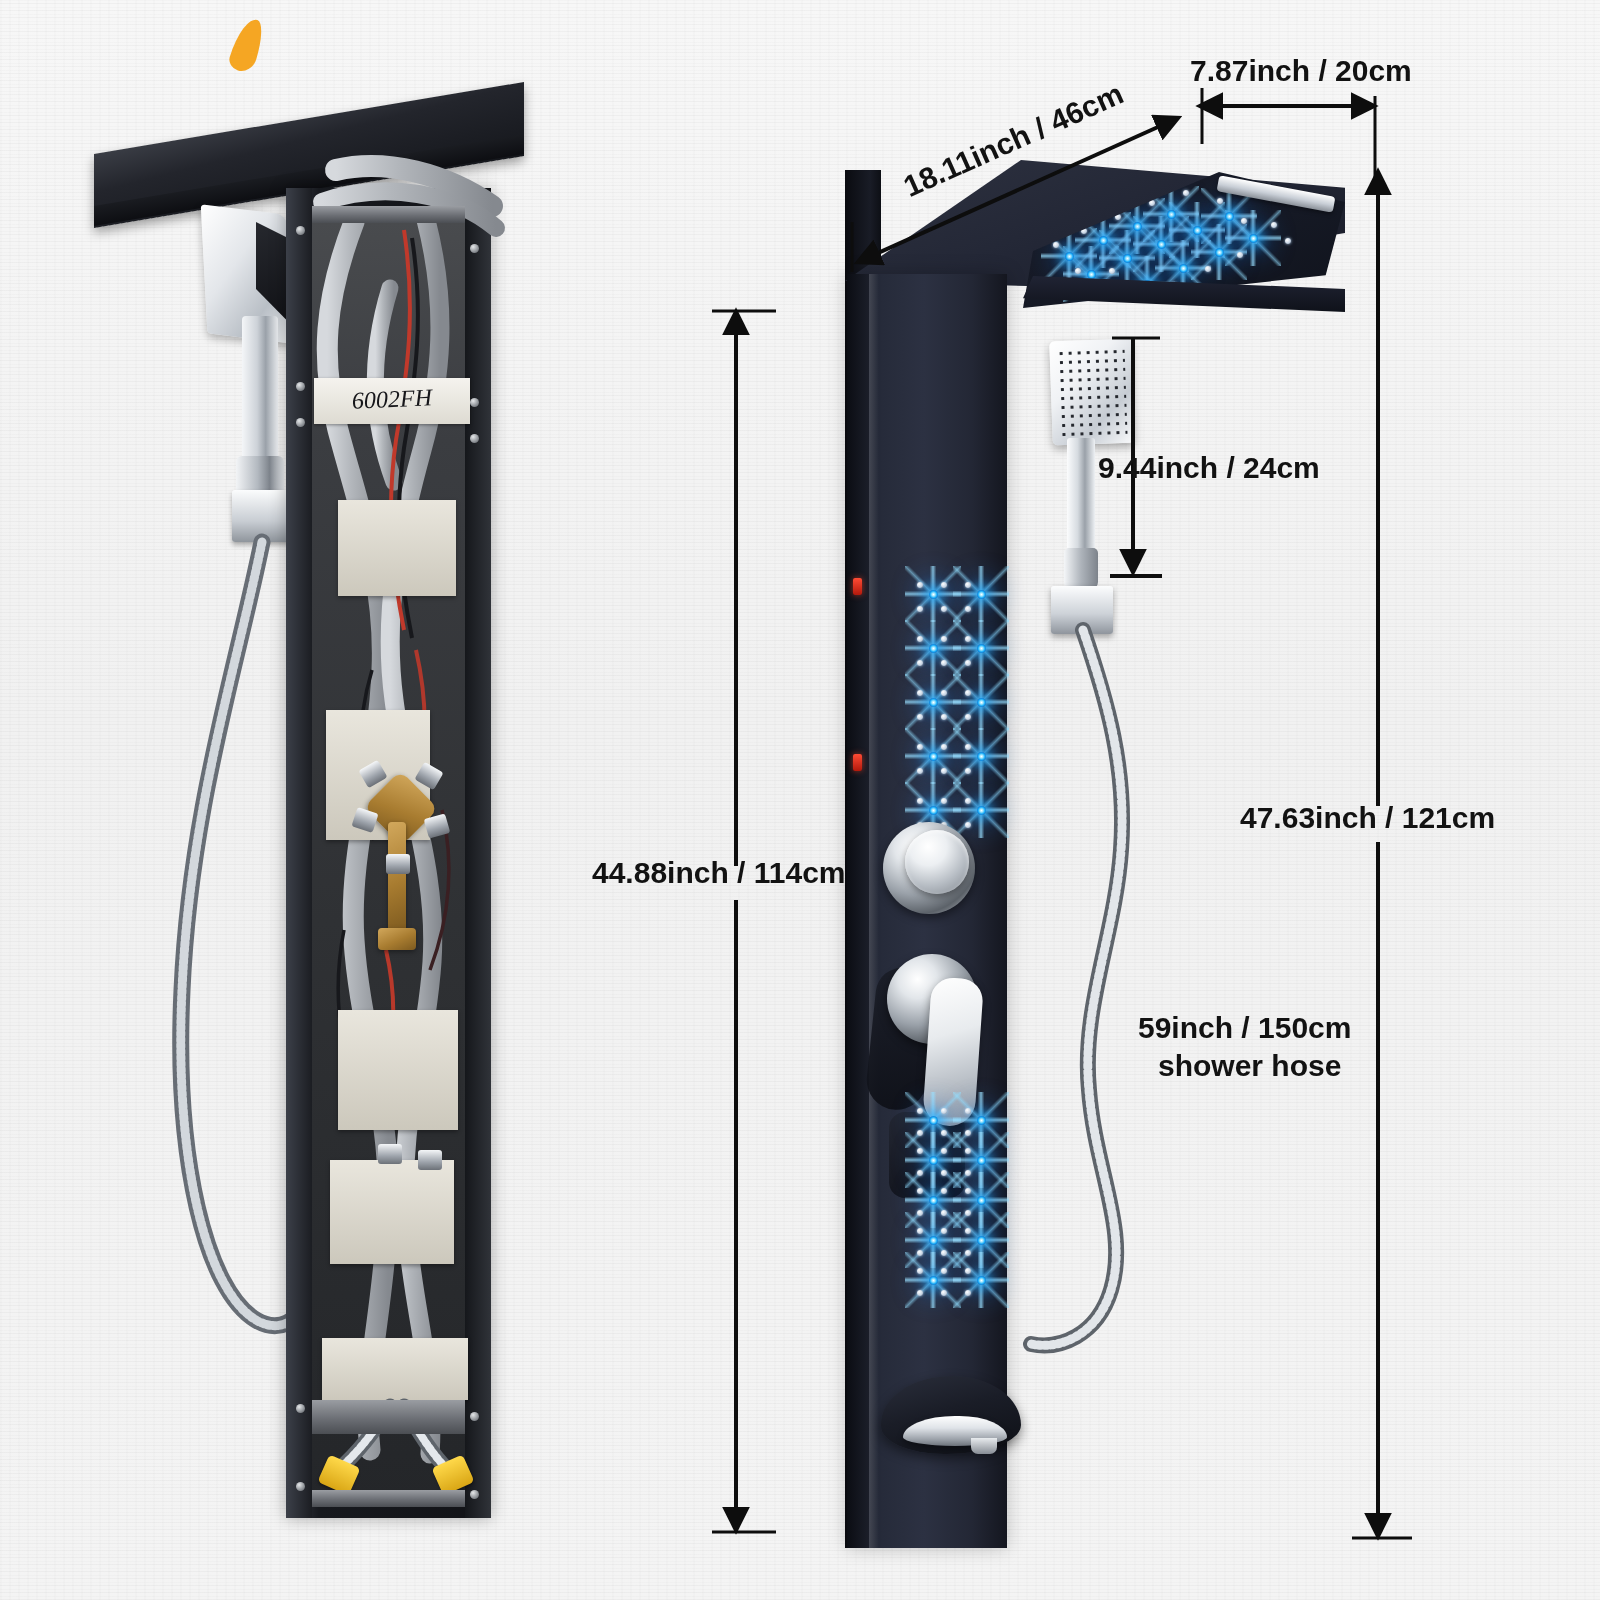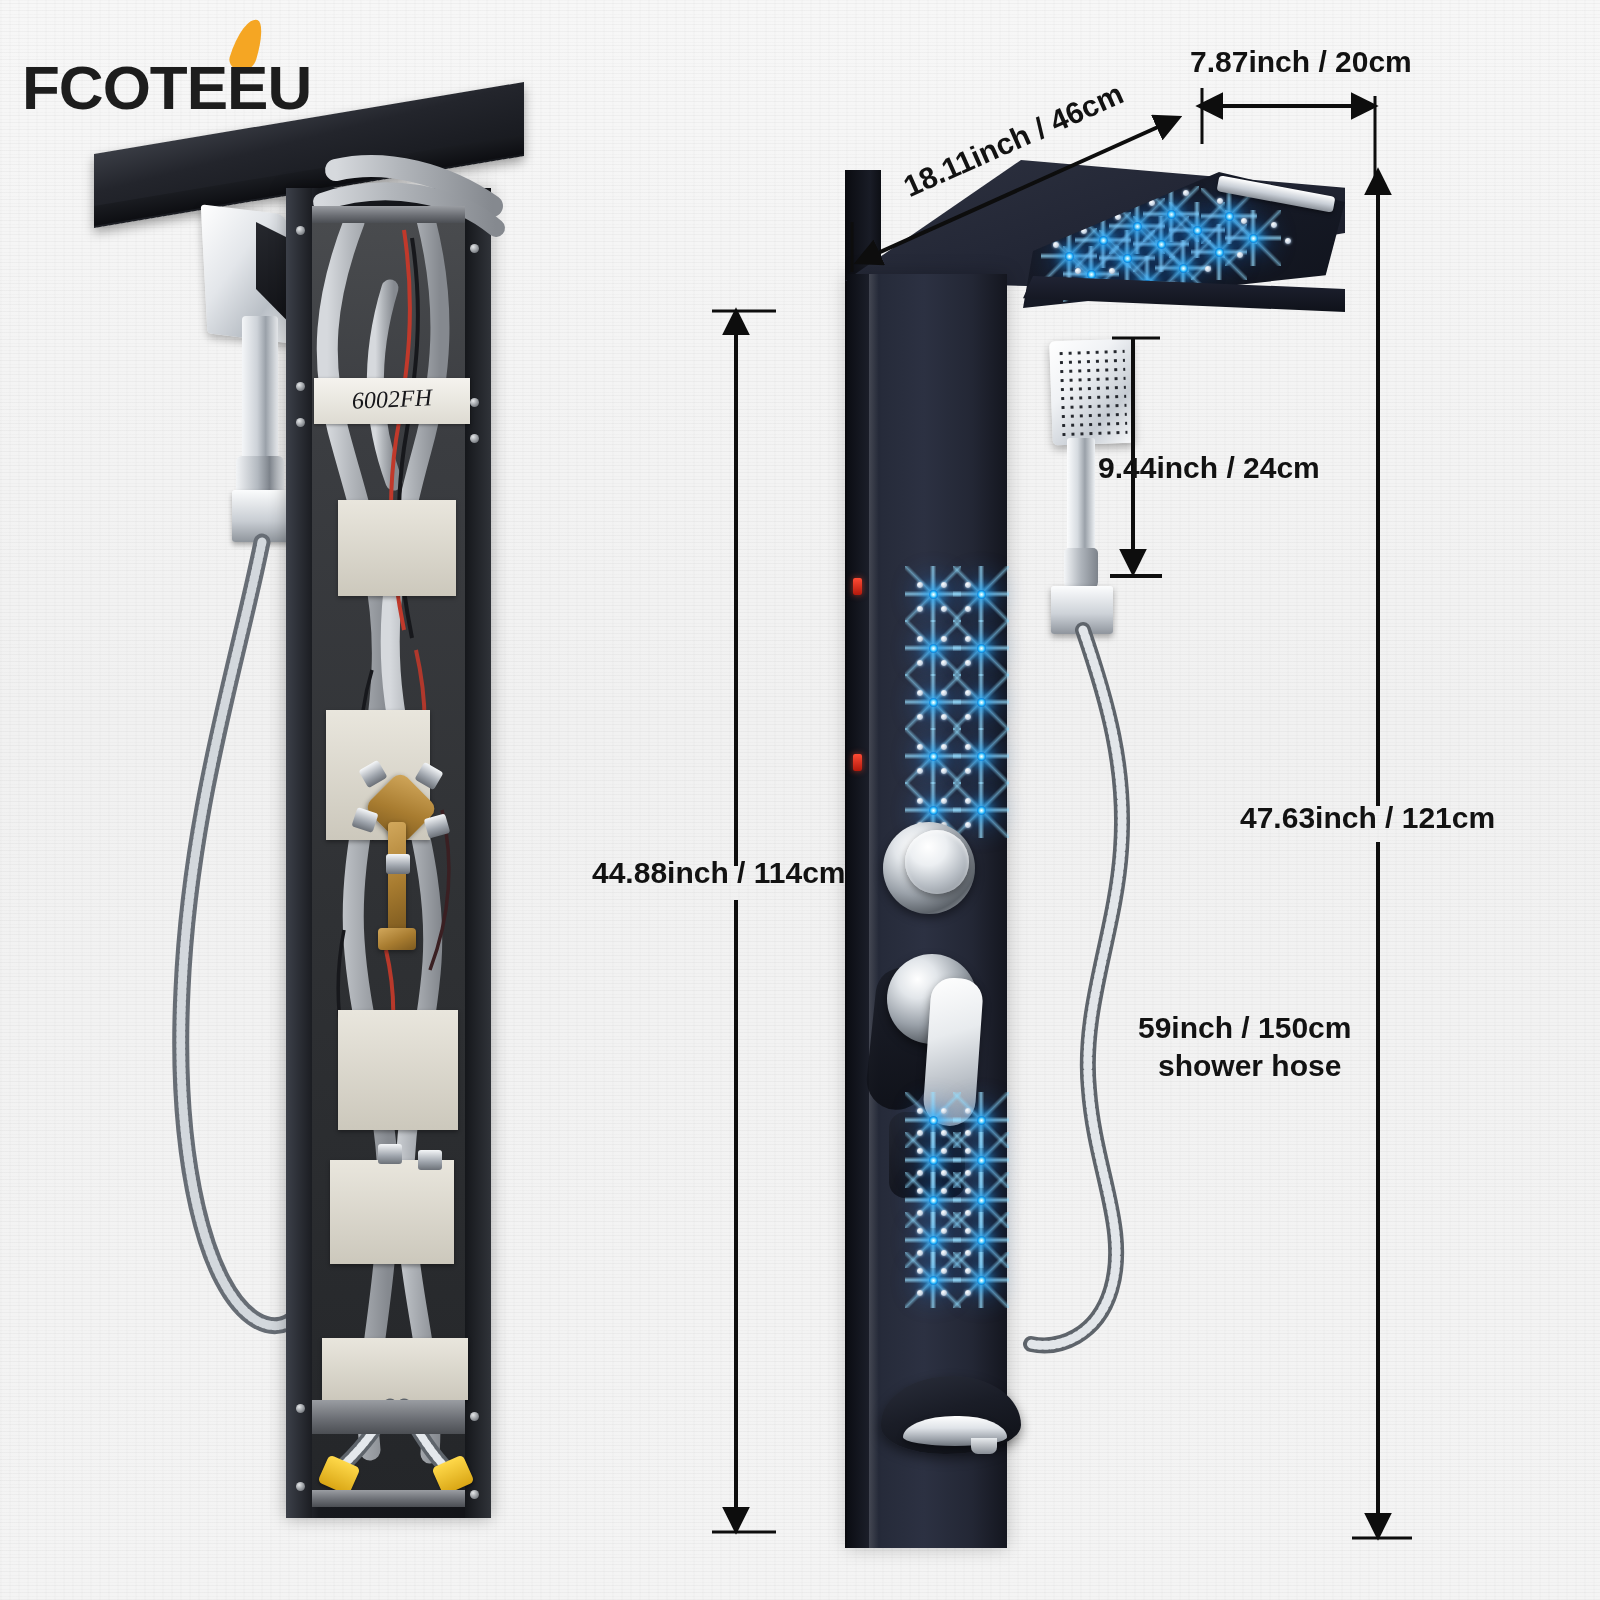--- a/index.html
+++ b/index.html
@@ -253,21 +253,20 @@
     background:linear-gradient(160deg,#232733,#0f1119);border-radius:16px;
   }
 </style>
 </head>
 <body>
 
 <div id="stage">
 
   <div id="logo">
     <div class="leaf"></div>
-    <div class="word">FCOTEEU</div>
   </div>
 
   <div id="left-unit">
 
     <div class="l-canopy"></div>
     <div class="l-canopy-front"></div>
 
     <div class="l-handheld-head"></div>
     <div class="l-handheld-wedge"></div>
     <div class="l-handheld-stick"></div>
@@ -577,21 +576,21 @@
 
     <g>
       <line x1="1378" y1="172" x2="1378" y2="806" stroke="#0d0d0d" stroke-width="4" marker-start="url(#ah)"></line>
       <line x1="1378" y1="842" x2="1378" y2="1536" stroke="#0d0d0d" stroke-width="4" marker-end="url(#ah)"></line>
       <line x1="1352" y1="1538" x2="1412" y2="1538" stroke="#0d0d0d" stroke-width="3"></line>
     </g>
   </svg>
 
   <div class="dim dim-30" style="left:898px;top:172px;transform:rotate(-24deg);transform-origin:left top;">18.11inch / 46cm</div>
 
-  <div class="dim dim-30" style="left:1190px;top:44px;">7.87inch / 20cm</div>
+  <div class="dim dim-30" style="left:1190px;top:53px;">7.87inch / 20cm</div>
 
   <div class="dim dim-30" style="left:1098px;top:450px;">9.44inch / 24cm</div>
 
   <div class="dim dim-30" style="left:592px;top:855px;">44.88inch / 114cm</div>
 
   <div class="dim dim-30" style="left:1240px;top:800px;">47.63inch / 121cm</div>
 
   <div class="dim dim-30" style="left:1138px;top:1010px;">59inch / 150cm</div>
   <div class="dim dim-30" style="left:1158px;top:1048px;">shower hose</div>
 

